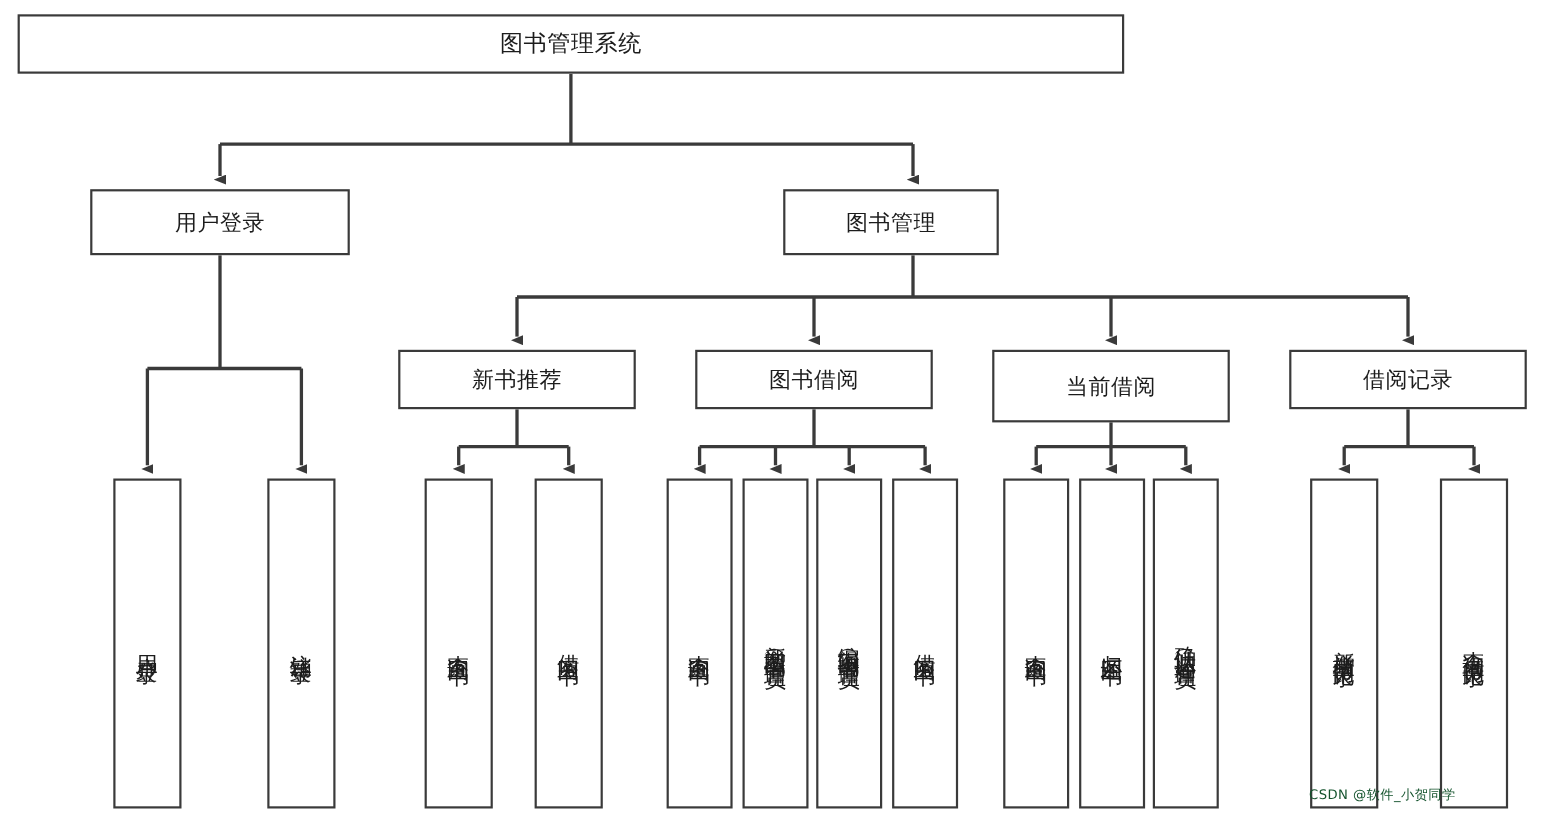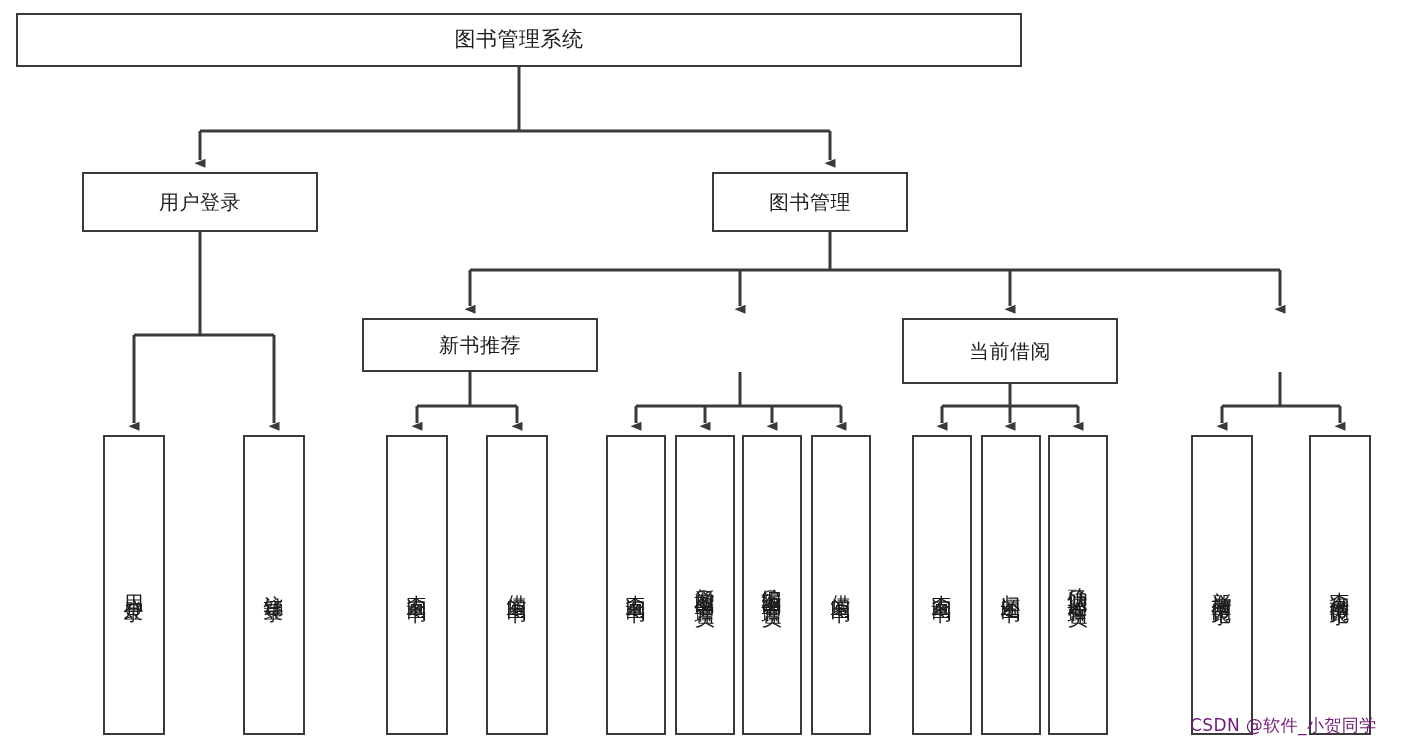--- a/index.html
+++ b/index.html
@@ -48,22 +48,22 @@
     writing-mode:vertical-rl;
     text-orientation:upright;
     white-space:normal;
     letter-spacing:3px;
     line-height:1.0;
     font-size:20px;
     max-height:250px;
   }
   .watermark{
     position:absolute;
-    font-size:17px;
-    color:#701a75;
+    font-size:12px;
+    color:#14532d;
     white-space:nowrap;
     z-index:5;
     letter-spacing:0.4px;
   }
 </style>
 </head>
 <body>
 
 <div id="canvas">
 
@@ -122,29 +122,35 @@
   </div>
 
   <div class="node" style="left:82px; top:172px; width:236px; height:60px;">
     <span class="label">用户登录</span>
   </div>
 
   <div class="node" style="left:712px; top:172px; width:196px; height:60px;">
     <span class="label">图书管理</span>
   </div>
 
-  <div class="node" style="left:362px; top:318px; width:236px; height:54px;">
+  <div class="node" style="left:362px; top:318px; width:216px; height:54px;">
     <span class="label">新书推荐</span>
   </div>
 
+  <div class="node" style="left:632px; top:318px; width:216px; height:54px;">
+    <span class="label">图书借阅</span>
+  </div>
 
   <div class="node" style="left:902px; top:318px; width:216px; height:66px;">
     <span class="label">当前借阅</span>
   </div>
 
+  <div class="node" style="left:1172px; top:318px; width:216px; height:54px;">
+    <span class="label">借阅记录</span>
+  </div>
 
   <div class="node vert" style="left:103px; top:435px; width:62px; height:300px;">
     <span class="label">用户登录</span>
   </div>
 
   <div class="node vert" style="left:243px; top:435px; width:62px; height:300px;">
     <span class="label">注销登录</span>
   </div>
 
   <div class="node vert" style="left:386px; top:435px; width:62px; height:300px;">

